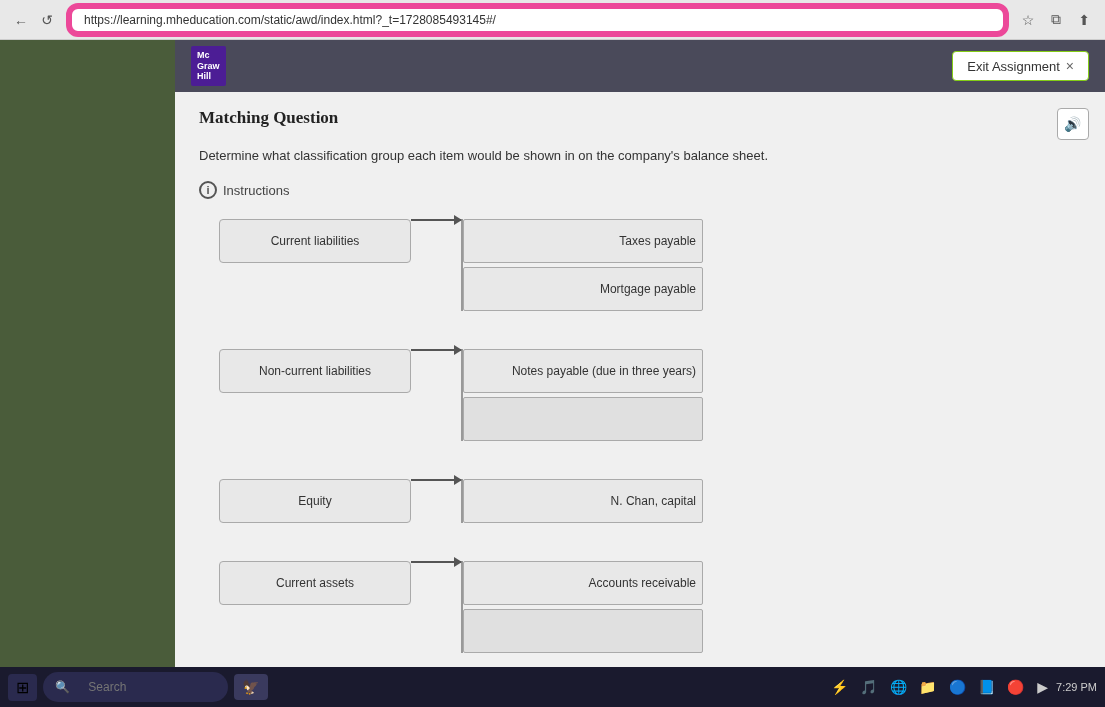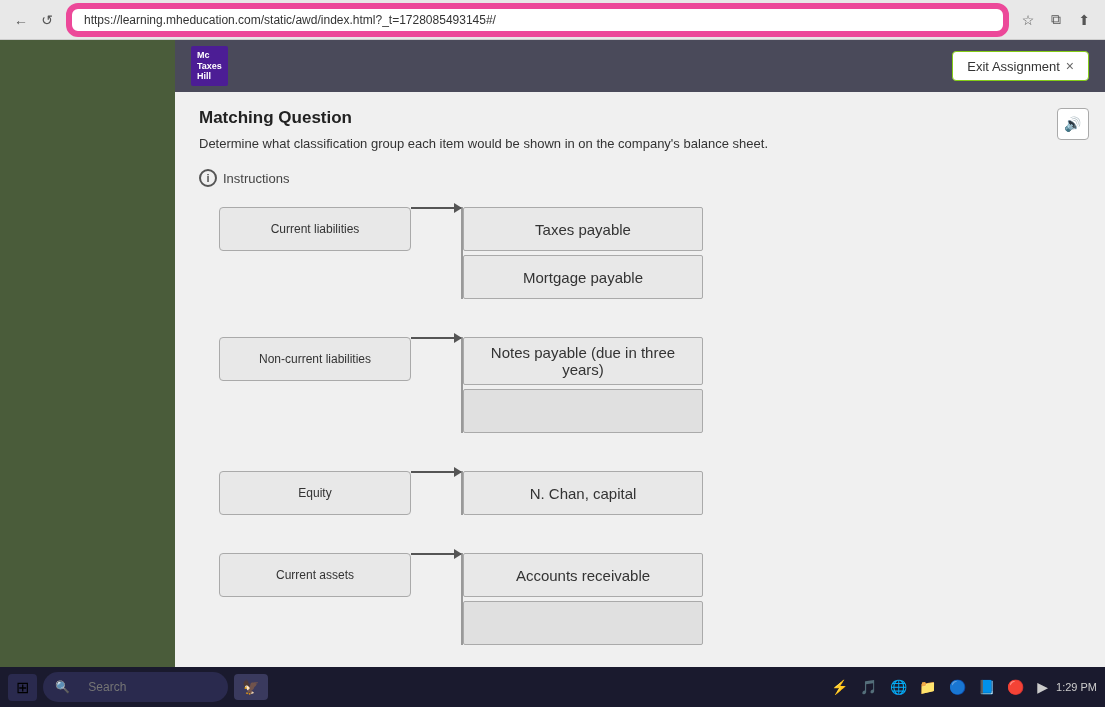--- a/index.html
+++ b/index.html
@@ -118,21 +118,22 @@
     .question-area {
       background: #f0f0f0;
       padding: 16px 24px;
       min-height: calc(100% - 52px - 50px);
     }
 
     .question-title {
       font-size: 17px;
       font-weight: bold;
       color: #222;
-      margin-bottom: 8px;
+      margin-bottom: 20px;
+      font-family: Liberation Serif, serif;
     }
 
     .question-description {
       font-size: 13px;
       color: #333;
       margin-bottom: 18px;
     }
 
     .instructions-row {
       display: flex;
@@ -183,22 +184,22 @@
     }
 
     .answer-slot {
       width: 240px;
       min-height: 44px;
       background: #e8e8e8;
       border: 1px solid #aaa;
       border-radius: 2px;
       display: flex;
       align-items: center;
-      justify-content: center;
-      font-size: 15px;
+      justify-content: flex-end;
+      font-size: 12px;
       color: #333;
       text-align: center;
       padding: 6px;
     }
     .answer-slot.filled {
       background: #e8e8e8;
     }
     .answer-slot.empty {
       background: #e0e0e0;
     }
@@ -300,21 +301,21 @@
 
 <div class="main-wrapper">
 
   <div class="left-sidebar"></div>
 
   <div class="content-area">
 
     <div class="app-header">
       <div class="mc-graw-hill-logo">
         <div>Mc</div>
-        <div>Taxes</div>
+        <div>Graw</div>
         <div>Hill</div>
       </div>
       <button class="exit-assignment-btn">
         <span>Exit Assignment</span>
         <span class="close-x">×</span>
       </button>
     </div>
 
     <div class="question-area">
       <div class="question-title">Matching Question</div>
@@ -455,15 +456,15 @@
   </div>
   <div class="taskbar-icons">
     <span class="taskbar-icon">⚡</span>
     <span class="taskbar-icon">🎵</span>
     <span class="taskbar-icon">🌐</span>
     <span class="taskbar-icon">📁</span>
     <span class="taskbar-icon">🔵</span>
     <span class="taskbar-icon">📘</span>
     <span class="taskbar-icon">🔴</span>
     <span class="taskbar-icon">▶</span>
-    <div class="taskbar-time">1:29 PM</div>
+    <div class="taskbar-time">7:29 PM</div>
   </div>
 </div>
 
 </body></html>

